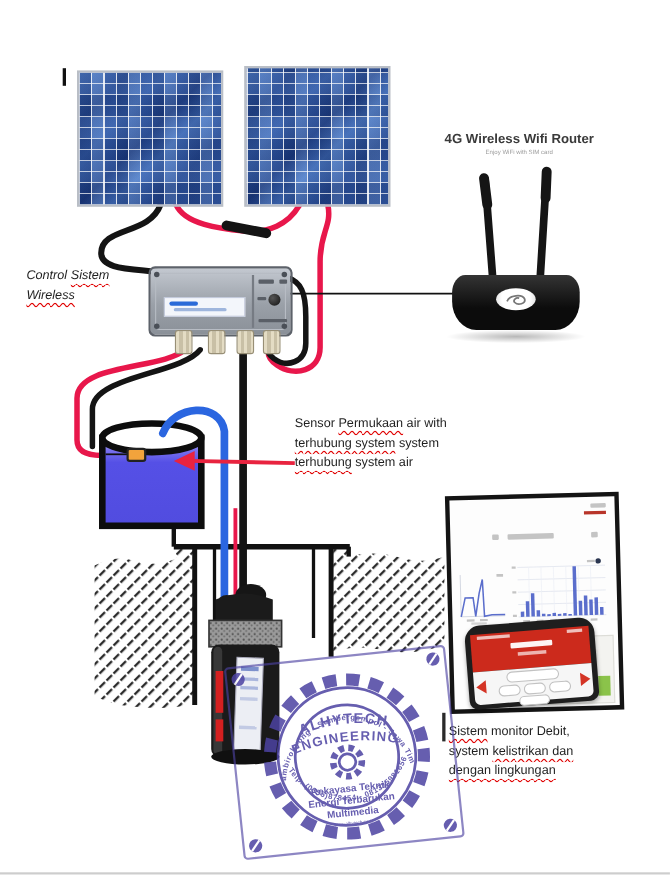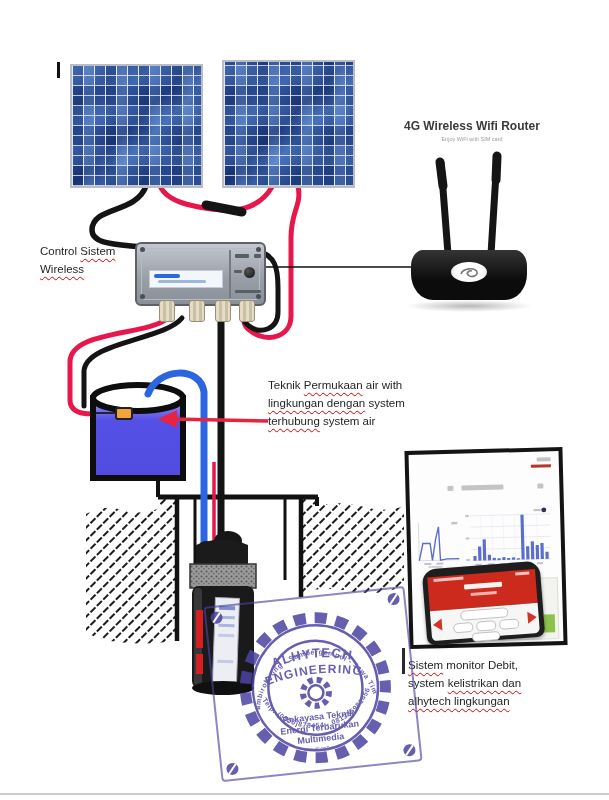--- a/index.html
+++ b/index.html
@@ -3,21 +3,21 @@
 <meta charset="utf-8">
 <style>
   html,body{margin:0;padding:0;}
   body{width:609px;height:800px;position:relative;background:#fff;overflow:hidden;
        font-family:"Liberation Sans",sans-serif;color:#1f1f1f;}
   .abs{position:absolute;}
   
   .doclabel{font-size:11.5px;line-height:18px;color:#1f1f1f;z-index:6;}
   .sq{text-decoration-line:underline;text-decoration-style:wavy;
       text-decoration-color:#e00000;text-decoration-thickness:1px;text-underline-offset:3px;}
-  #control-label{left:40px;top:242px;width:120px;}
+  #control-label{left:24px;top:242px;width:120px;font-style:italic;}
   #sensor-note{left:268px;top:376px;width:170px;}
   #monitor-note{left:408px;top:656px;width:170px;}
   #cursor-mark{left:57px;top:62px;width:2.5px;height:16px;background:#111;z-index:6;}
   #note-tick{left:402px;top:648px;width:2.5px;height:26px;background:#2a2a2a;z-index:6;}
   #page-rule{left:0;top:793px;width:609px;height:2px;background:#cdcdcd;z-index:1;}
   
   .solar{border:2px solid #b9bec6;box-sizing:border-box;z-index:3;
     background:
       repeating-linear-gradient(90deg, rgba(255,255,255,.85) 0 1px, transparent 1px 11px),
       repeating-linear-gradient(0deg, rgba(255,255,255,.7) 0 1px, transparent 1px 10px),
@@ -38,21 +38,21 @@
     border:1px solid #c3cadb;}
   #cb-label .b1{position:absolute;left:4px;top:3px;width:26px;height:4px;background:#2b6bd8;border-radius:2px;}
   #cb-label .b2{position:absolute;left:8px;top:9px;width:48px;height:3px;background:#9fb6dd;border-radius:2px;}
   .cb-text{position:absolute;background:#5a5f67;border-radius:1px;}
   #cb-knob{position:absolute;left:107px;top:23px;width:11px;height:11px;border-radius:50%;
     background:radial-gradient(circle at 35% 35%,#555,#101010);}
   .gland{position:absolute;top:56px;width:16px;height:22px;border:1.5px solid #988f76;
     border-radius:3px;box-sizing:border-box;
     background:repeating-linear-gradient(90deg,#e4dcc4 0 3px,#c9c0a6 3px 6px);}
   
-  #router-title{left:404px;top:119px;width:136px;text-align:left;font-size:12px;
+  #router-title{left:404px;top:119px;width:136px;text-align:right;font-size:12px;
     font-weight:700;color:#3a3a3a;z-index:6;}
   #router-subtitle{left:404px;top:136px;width:136px;text-align:center;font-size:5.5px;
     color:#9c9c9c;z-index:6;}
   #router-body{left:411px;top:250px;width:116px;height:50px;z-index:3;
     background:linear-gradient(180deg,#343434,#0c0c0c 60%);
     border-radius:12px 12px 22px 22px / 16px 16px 26px 26px;}
   #router-logo{position:absolute;left:40px;top:12px;width:36px;height:20px;border-radius:50%;
     background:radial-gradient(circle at 50% 45%,#ffffff 60%,#d8d8d8);}
   #router-shadow{left:405px;top:300px;width:128px;height:12px;z-index:2;
     background:radial-gradient(ellipse at center,rgba(0,0,0,.28),rgba(0,0,0,0) 70%);}
@@ -221,22 +221,22 @@
 <div id="router-shadow" class="abs"></div>
 <div id="router-body" class="abs">
   <div id="router-logo">
     <svg width="36" height="20" viewBox="0 0 36 20">
       <path d="M10,12 C12,6 24,5 26,10 C27,14 20,16 17,13 C15,11 18,8 21,9" fill="none" stroke="#777" stroke-width="1.6"></path>
     </svg>
   </div>
 </div>
 
 <div id="sensor-note" class="abs doclabel">
-  <span>Teknik </span><span class="sq">Permukaan</span><span> air with</span><br>
-  <span class="sq">lingkungan dengan</span><span> system</span><br>
+  <span>Sensor </span><span class="sq">Permukaan</span><span> air with</span><br>
+  <span class="sq">terhubung system</span><span> system</span><br>
   <span class="sq">terhubung</span><span> system air</span>
 </div>
 
 <div id="monitor-panel" class="abs">
   <div class="skel" style="right:8px;top:6px;width:14px;height:4px;"></div>
   <div id="m-underline"></div>
   <div class="skel" style="left:38px;top:32px;width:6px;height:5px;"></div>
   <div class="skel" style="left:52px;top:32px;width:42px;height:5px;"></div>
   <div class="skel" style="left:128px;top:32px;width:6px;height:5px;"></div>
 
@@ -325,21 +325,21 @@
       <div class="ph-pill" style="left:68px;top:14px;width:18px;height:8px;"></div>
       <div class="ph-pill" style="left:40px;top:25px;width:26px;height:7px;"></div>
     </div>
   </div>
 </div>
 
 <div id="note-tick" class="abs"></div>
 <div id="monitor-note" class="abs doclabel">
   <span class="sq">Sistem</span><span> monitor Debit,</span><br>
   <span>system </span><span class="sq">kelistrikan dan</span><br>
-  <span class="sq">alhytech lingkungan</span>
+  <span class="sq">dengan lingkungan</span>
 </div>
 
 <div id="stamp" class="abs">
   <div class="stamp-screw" style="left:4px;top:4px;"></div>
   <div class="stamp-screw" style="right:4px;top:4px;"></div>
   <div class="stamp-screw" style="left:4px;bottom:4px;"></div>
   <div class="stamp-screw" style="right:4px;bottom:4px;"></div>
   <svg width="202" height="176" viewBox="0 0 202 176">
     <g transform="translate(101,90)">
       <defs>

